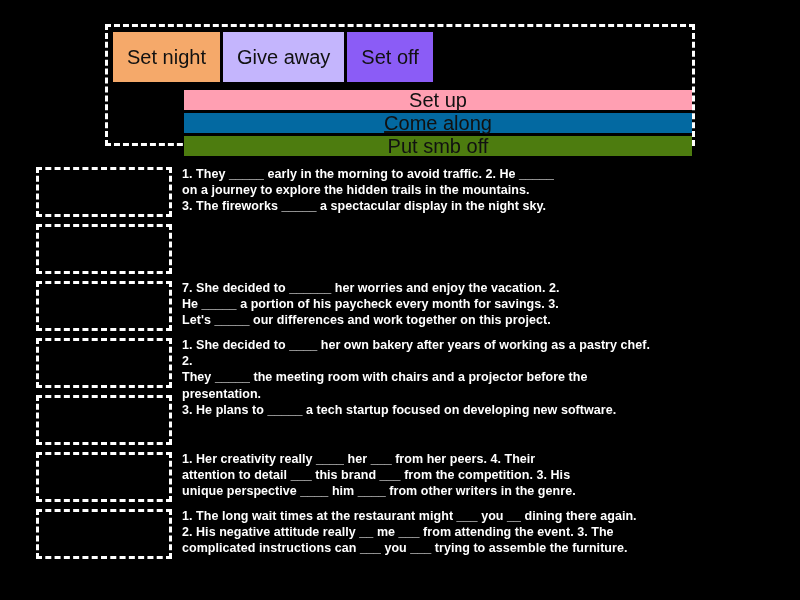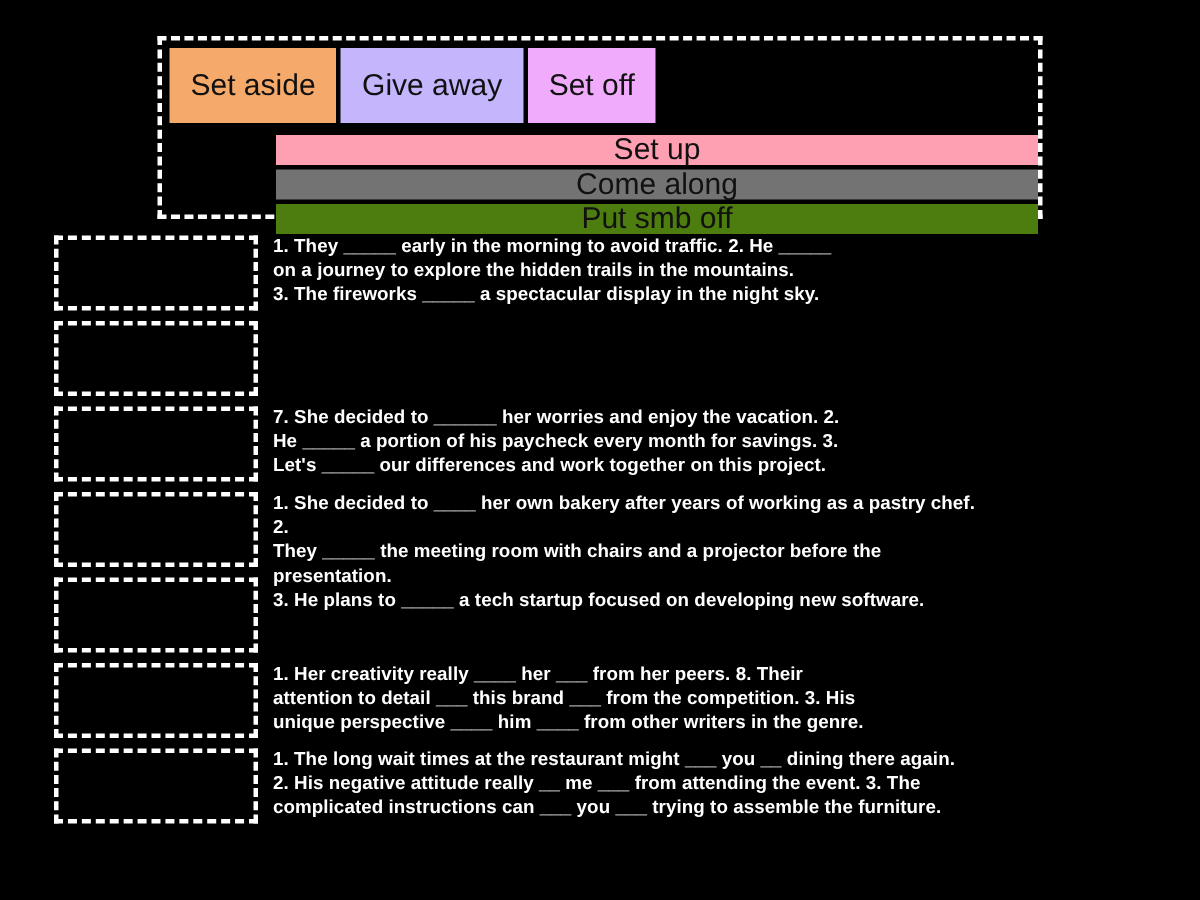--- a/index.html
+++ b/index.html
@@ -55,21 +55,21 @@
     box-sizing: border-box;
     line-height: 1;
     cursor: grab;
     user-select: none;
   }
 
   
   #question-list {
     position: absolute;
     left: 0;
-    top: 154px;
+    top: 164px;
     width: 662px;
   }
   .q-row {
     display: flex;
     align-items: flex-start;
     height: 57px;
   }
   .dropzone {
     width: 136px;
     height: 50px;
@@ -89,27 +89,27 @@
     letter-spacing: 0.05px;
     white-space: pre-line;
     flex: 1 1 auto;
   }
 </style>
 </head>
 <body style="background-color: rgb(0, 0, 0);">
 
 <div id="answer-bank">
   <div class="bank-row row-1">
-    <div class="tile" style="background-color: rgb(245, 169, 106);">Set aside</div>
+    <div class="tile" style="background-color: rgb(245, 169, 106);">Set night</div>
     <div class="tile" style="background-color: #c4b5fd;">Give away</div>
-    <div class="tile" style="background-color: #f0abfc; text-align: center;">Set off</div>
+    <div class="tile" style="background-color: #8b5cf6; text-align: center;">Set off</div>
   </div>
   <div class="bank-row row-2">
     <div class="tile" style="background-color: rgb(255, 159, 178);">Set up</div>
-    <div class="tile" style="background-color: #737373;">Come along</div>
+    <div class="tile" style="background-color: #0369a1; text-decoration: underline;">Come along</div>
     <div class="tile" style="background-color: #4d7c0f;">Put smb off</div>
   </div>
 </div>
 
 <div id="question-list">
 
   <div class="q-row">
     <div class="dropzone"></div>
     <div class="q-text">1. They _____ early in the morning to avoid traffic. 2. He _____
 on a journey to explore the hidden trails in the mountains.
@@ -133,21 +133,21 @@
 They _____ the meeting room with chairs and a projector before the presentation.
 3. He plans to _____ a tech startup focused on developing new software.</div>
   </div>
 
   <div class="q-row">
     <div class="dropzone"></div>
   </div>
 
   <div class="q-row">
     <div class="dropzone"></div>
-    <div class="q-text">1. Her creativity really ____ her ___ from her peers. 8. Their
+    <div class="q-text">1. Her creativity really ____ her ___ from her peers. 4. Their
 attention to detail ___ this brand ___ from the competition. 3. His
 unique perspective ____ him ____ from other writers in the genre.</div>
   </div>
 
   <div class="q-row">
     <div class="dropzone"></div>
     <div class="q-text">1. The long wait times at the restaurant might ___ you __ dining there again.
 2. His negative attitude really __ me ___ from attending the event. 3. The
 complicated instructions can ___ you ___ trying to assemble the furniture.</div>
   </div>

